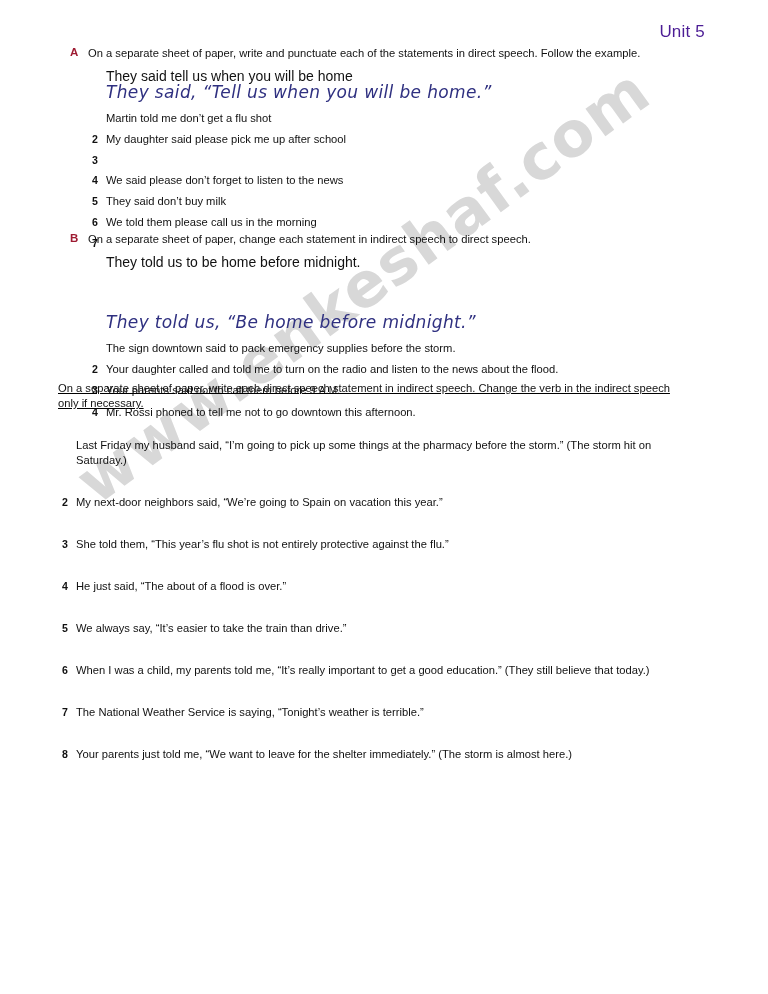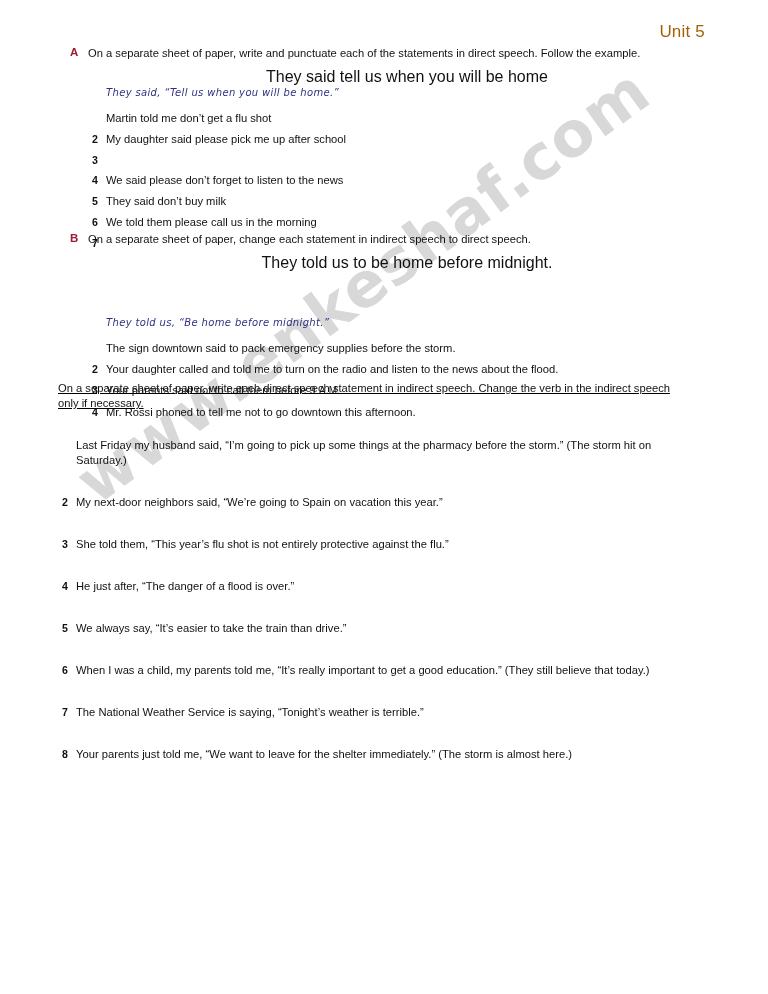--- a/index.html
+++ b/index.html
@@ -48,21 +48,21 @@
 
   .header-bar {
     position: absolute;
     left: 0;
     top: 22px;
     width: 705px;
     text-align: right;
   }
   .unit-title {
     font-size: 17px;
-    color: #a16207;
+    color: #4c1d95;
     letter-spacing: 0.2px;
   }
 
   .section {
     position: absolute;
     left: 0;
     width: 768px;
   }
   #section-a { top: 46px; }
   #section-b { top: 232px; }
@@ -129,31 +129,30 @@
     left: 58px;
   }
 
   
   .example-block {
     margin-bottom: 10px;
   }
   .example-prompt {
     padding-left: 106px;
     padding-right: 60px;
-    font-size: 16px;
+    font-size: 14px;
     line-height: 15px;
     color: #111111;
-    text-align: center;
   }
   .example-answer {
     padding-left: 106px;
     padding-right: 60px;
     font-family: "DejaVu Sans", sans-serif;
     font-style: italic;
-    font-size: 10px;
+    font-size: 17px;
     line-height: 17px;
     letter-spacing: 0.35px;
     color: #2f3080;
   }
 
   .smallcaps {
     font-size: 10px;
     letter-spacing: 0.2px;
     text-align: right;
   }
@@ -256,21 +255,21 @@
         <div class="item">
           <span class="num">2</span>
           <span>My next-door neighbors said, “We’re going to Spain on vacation this year.”</span>
         </div>
         <div class="item">
           <span class="num">3</span>
           <span>She told them, “This year’s flu shot is not entirely protective against the flu.”</span>
         </div>
         <div class="item">
           <span class="num">4</span>
-          <span>He just after, “The danger of a flood is over.”</span>
+          <span>He just said, “The about of a flood is over.”</span>
         </div>
         <div class="item">
           <span class="num">5</span>
           <span>We always say, “It’s easier to take the train than drive.”</span>
         </div>
         <div class="item">
           <span class="num">6</span>
           <span>When I was a child, my parents told me, “It’s really important to get a good education.” (They still believe that today.)</span>
         </div>
         <div class="item">

